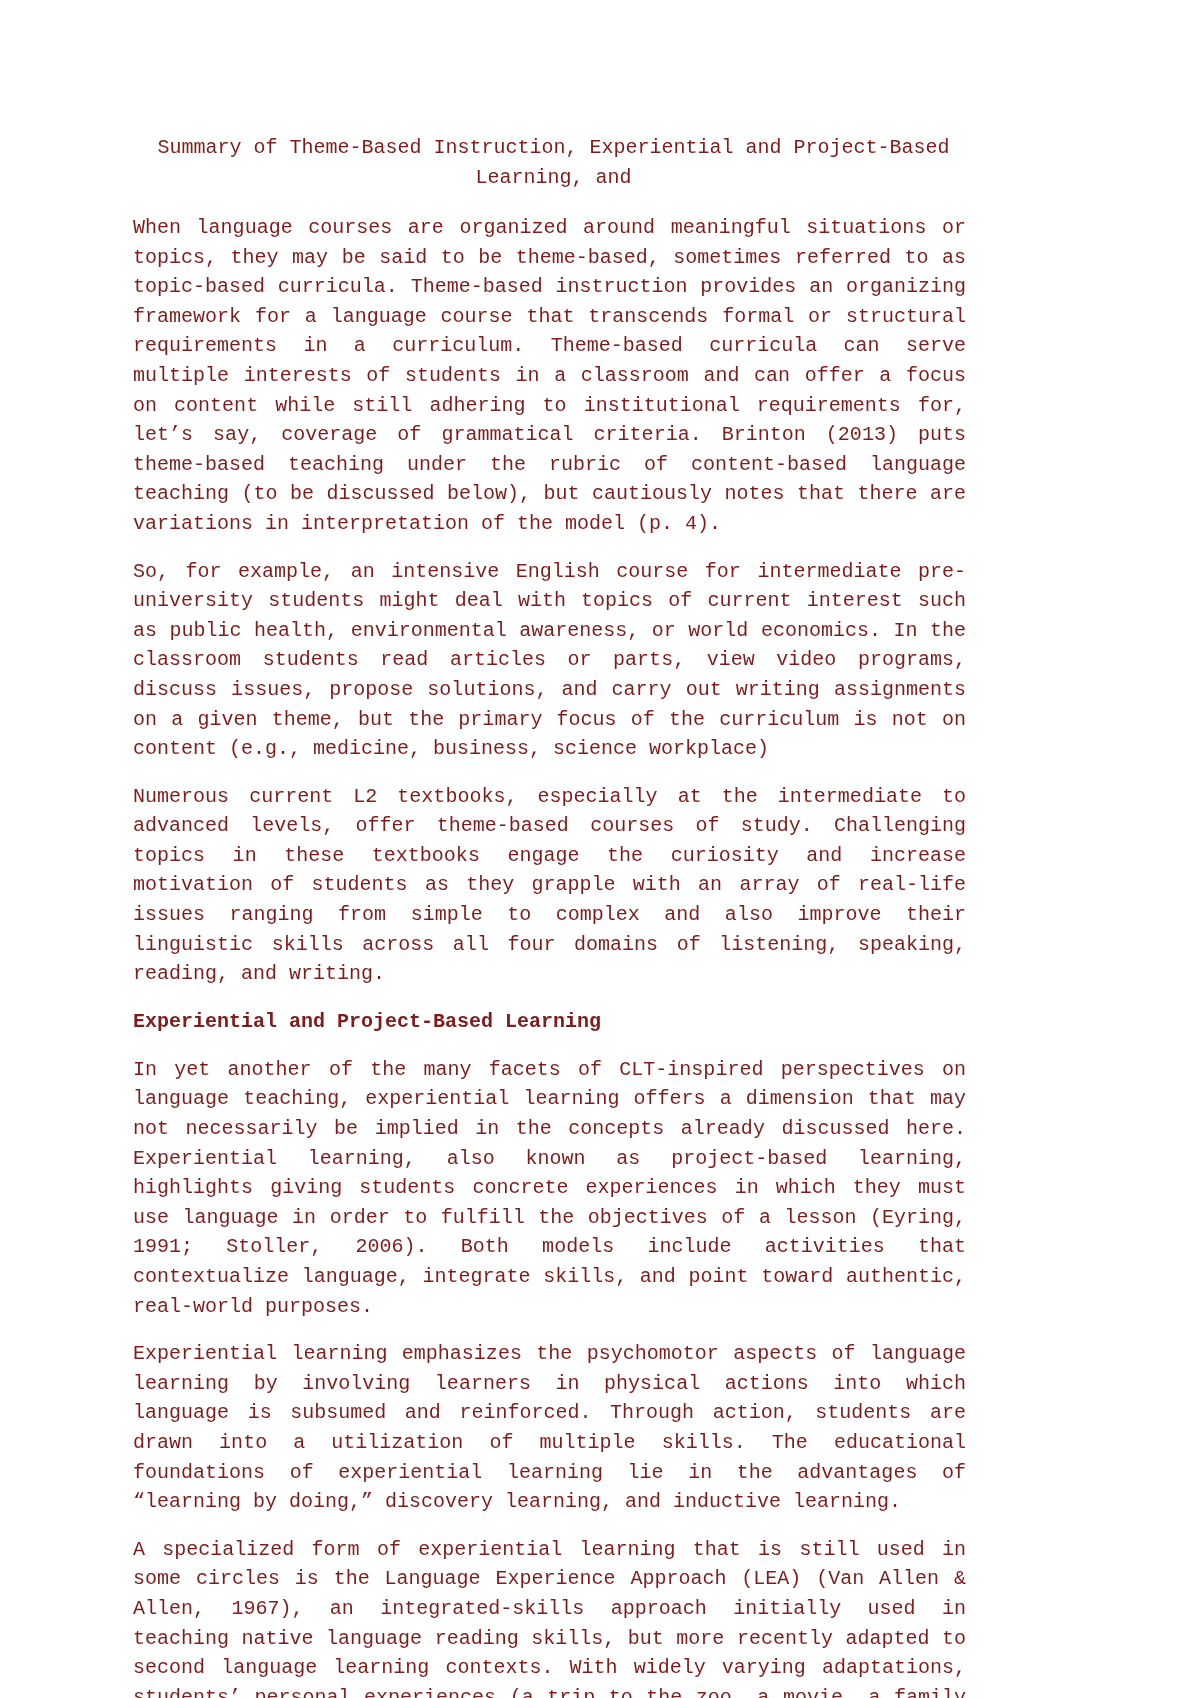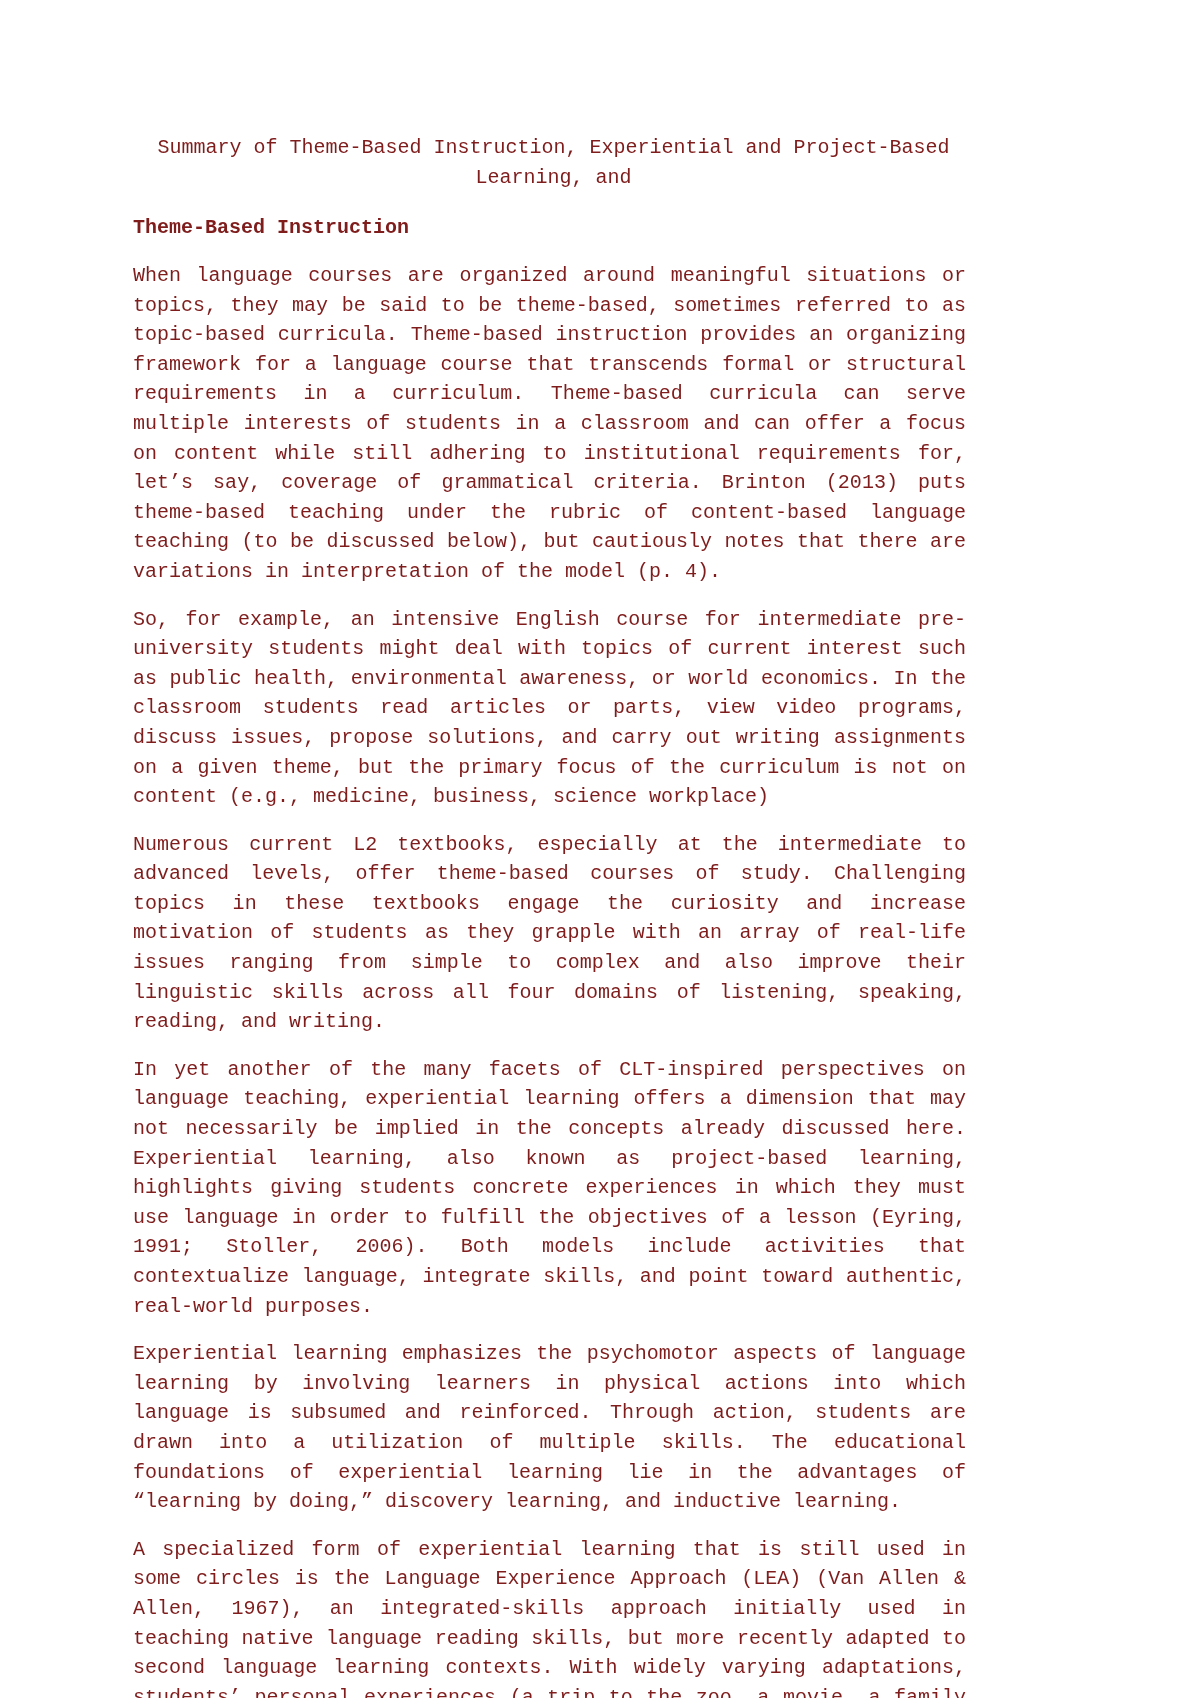--- a/index.html
+++ b/index.html
@@ -44,24 +44,24 @@
   </style>
 </head>
 <body>
 
 <div class="page">
   <div class="doc-title">
     <div>Summary of Theme-Based Instruction, Experiential and Project-Based Learning, and</div>
   </div>
 
   <section>
-    <div class="section-heading">Theme-Based Instruction</div>
     <p class="para">When language courses are organized around meaningful situations or topics, they may be said to be theme-based, sometimes referred to as topic-based curricula. Theme-based instruction provides an organizing framework for a language course that transcends formal or structural requirements in a curriculum. Theme-based curricula can serve multiple interests of students in a classroom and can offer a focus on content while still adhering to institutional requirements for, let’s say, coverage of grammatical criteria. Brinton (2013) puts theme-based teaching under the rubric of content-based language teaching (to be discussed below), but cautiously notes that there are variations in interpretation of the model (p. 4).</p>
     <p class="para">So, for example, an intensive English course for intermediate pre-university students might deal with topics of current interest such as public health, environmental awareness, or world economics. In the classroom students read articles or parts, view video programs, discuss issues, propose solutions, and carry out writing assignments on a given theme, but the primary focus of the curriculum is not on content (e.g., medicine, business, science workplace)</p>
     <p class="para">Numerous current L2 textbooks, especially at the intermediate to advanced levels, offer theme-based courses of study. Challenging topics in these textbooks engage the curiosity and increase motivation of students as they grapple with an array of real-life issues ranging from simple to complex and also improve their linguistic skills across all four domains of listening, speaking, reading, and writing.</p>
   </section>
 
   <section>
+    <div class="section-heading">Experiential and Project-Based Learning</div>
     <p class="para">In yet another of the many facets of CLT-inspired perspectives on language teaching, experiential learning offers a dimension that may not necessarily be implied in the concepts already discussed here. Experiential learning, also known as project-based learning, highlights giving students concrete experiences in which they must use language in order to fulfill the objectives of a lesson (Eyring, 1991; Stoller, 2006). Both models include activities that contextualize language, integrate skills, and point toward authentic, real-world purposes.</p>
     <p class="para">Experiential learning emphasizes the psychomotor aspects of language learning by involving learners in physical actions into which language is subsumed and reinforced. Through action, students are drawn into a utilization of multiple skills. The educational foundations of experiential learning lie in the advantages of “learning by doing,” discovery learning, and inductive learning.</p>
     <p class="para">A specialized form of experiential learning that is still used in some circles is the Language Experience Approach (LEA) (Van Allen &amp; Allen, 1967), an integrated-skills approach initially used in teaching native language reading skills, but more recently adapted to second language learning contexts. With widely varying adaptations, students’ personal experiences (a trip to the zoo, a movie, a family gathering at a park, etc.) are used as the basis for</p>
   </section>
 </div>
 
 </body></html>

